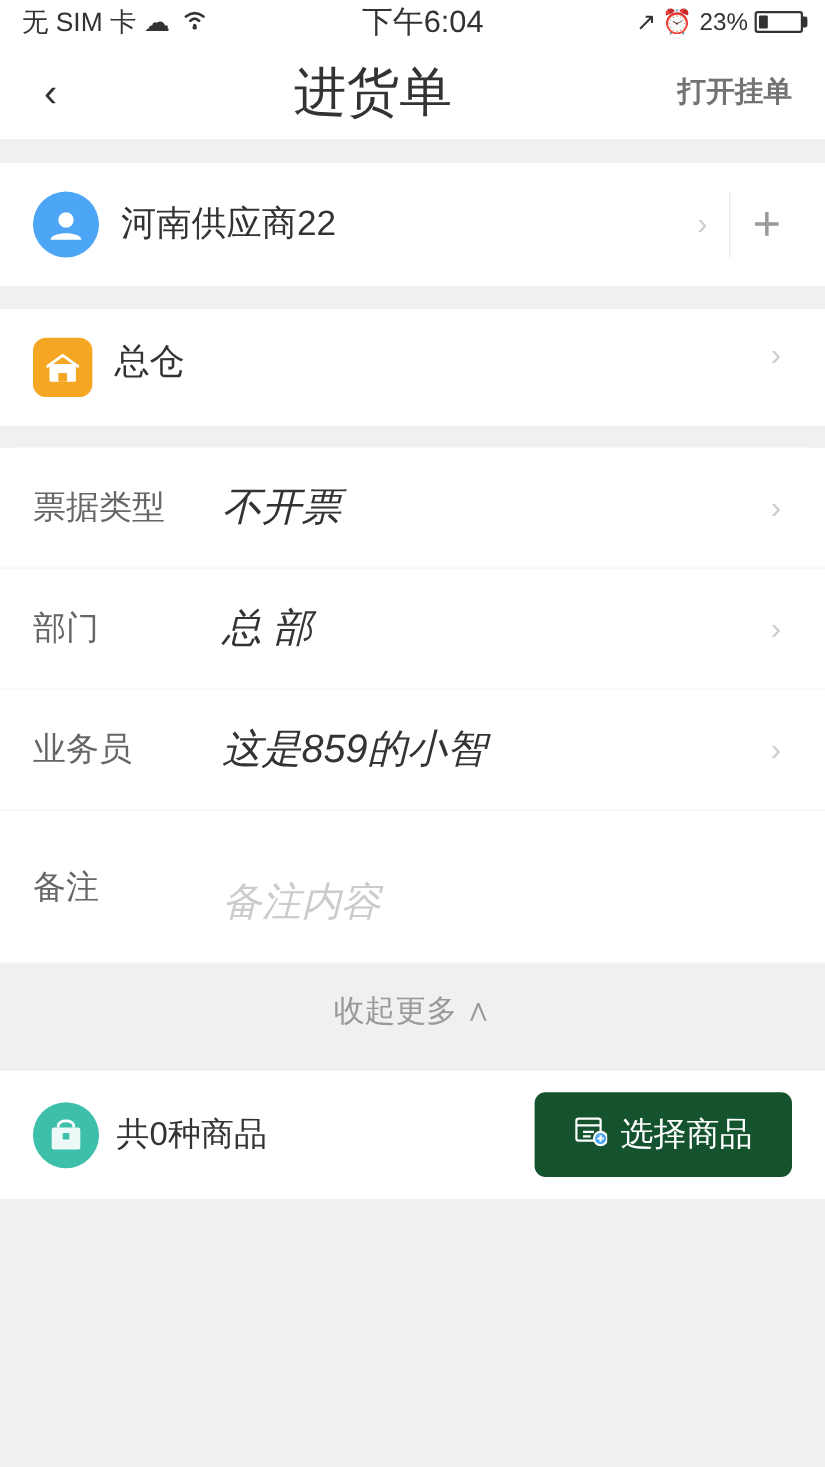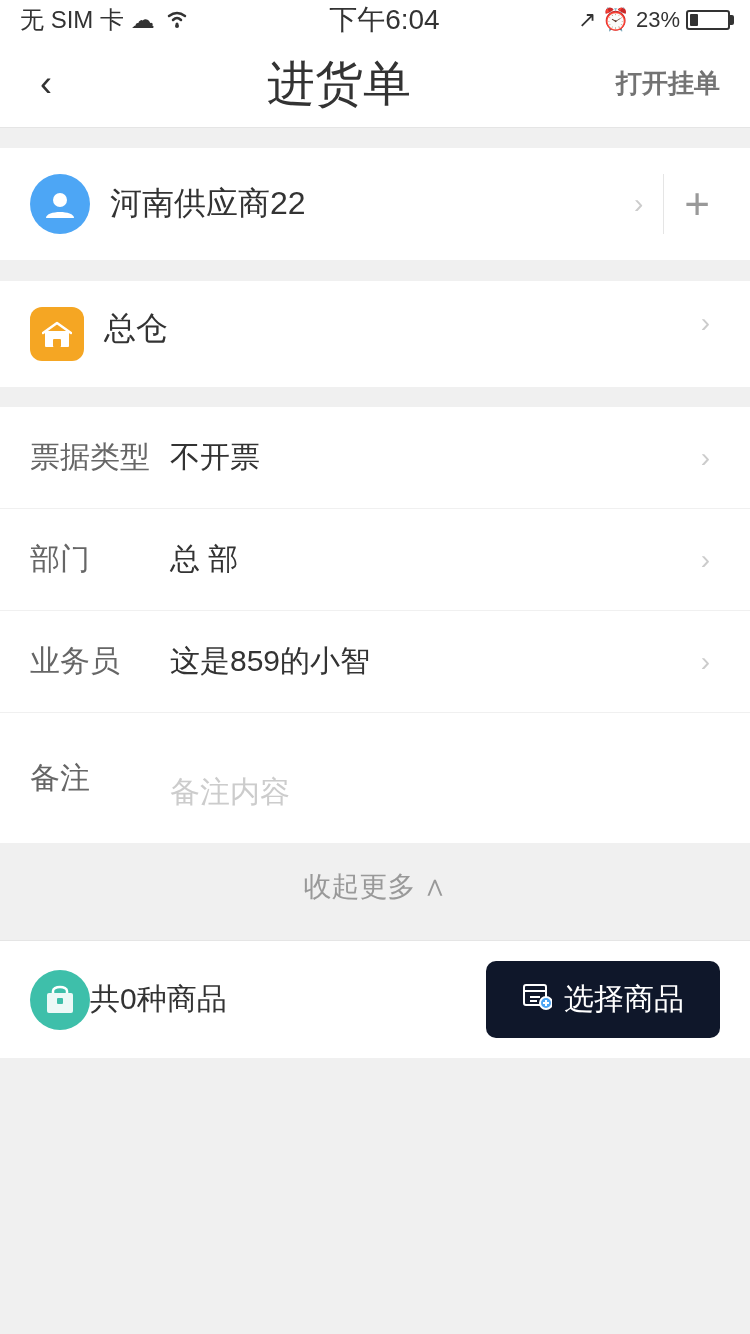--- a/index.html
+++ b/index.html
@@ -177,31 +177,33 @@
     }
 
     
     .form-row {
       display: flex;
       align-items: center;
       padding: 30px 30px;
       background: #fff;
       border-bottom: 1px solid #f0f0f0;
       min-height: 88px;
+      gap: 32px;
     }
     .form-label {
       font-size: 30px;
       color: #666;
       width: 140px;
       flex-shrink: 0;
     }
     .form-value {
       flex: 1;
-      font-size: 30px;
-      color: #333;
+      font-size: 36px;
+      color: #333;
+      font-style: italic;
     }
     .form-value.placeholder {
       color: #ccc;
       margin-top: 29px;
     }
 
     
     .collapse-row {
       display: flex;
       align-items: center;
@@ -219,36 +221,37 @@
       display: flex;
       align-items: center;
       justify-content: space-between;
       padding: 20px 30px;
       background: #fff;
       border-top: 1px solid #e5e5e5;
     }
     .product-count-area {
       display: flex;
       align-items: center;
+      gap: 16px;
     }
     .product-icon {
       width: 60px;
       height: 60px;
       border-radius: 50%;
       background: #3ebfaa;
       display: flex;
       align-items: center;
       justify-content: center;
     }
     .product-count-text {
       font-size: 30px;
       color: #333;
     }
     .select-btn {
-      background: #0f172a;
+      background: #14532d;
       color: #fff;
       font-size: 30px;
       padding: 18px 36px;
       border-radius: 10px;
       display: flex;
       align-items: center;
       gap: 12px;
       cursor: pointer;
       border: none;
     }

